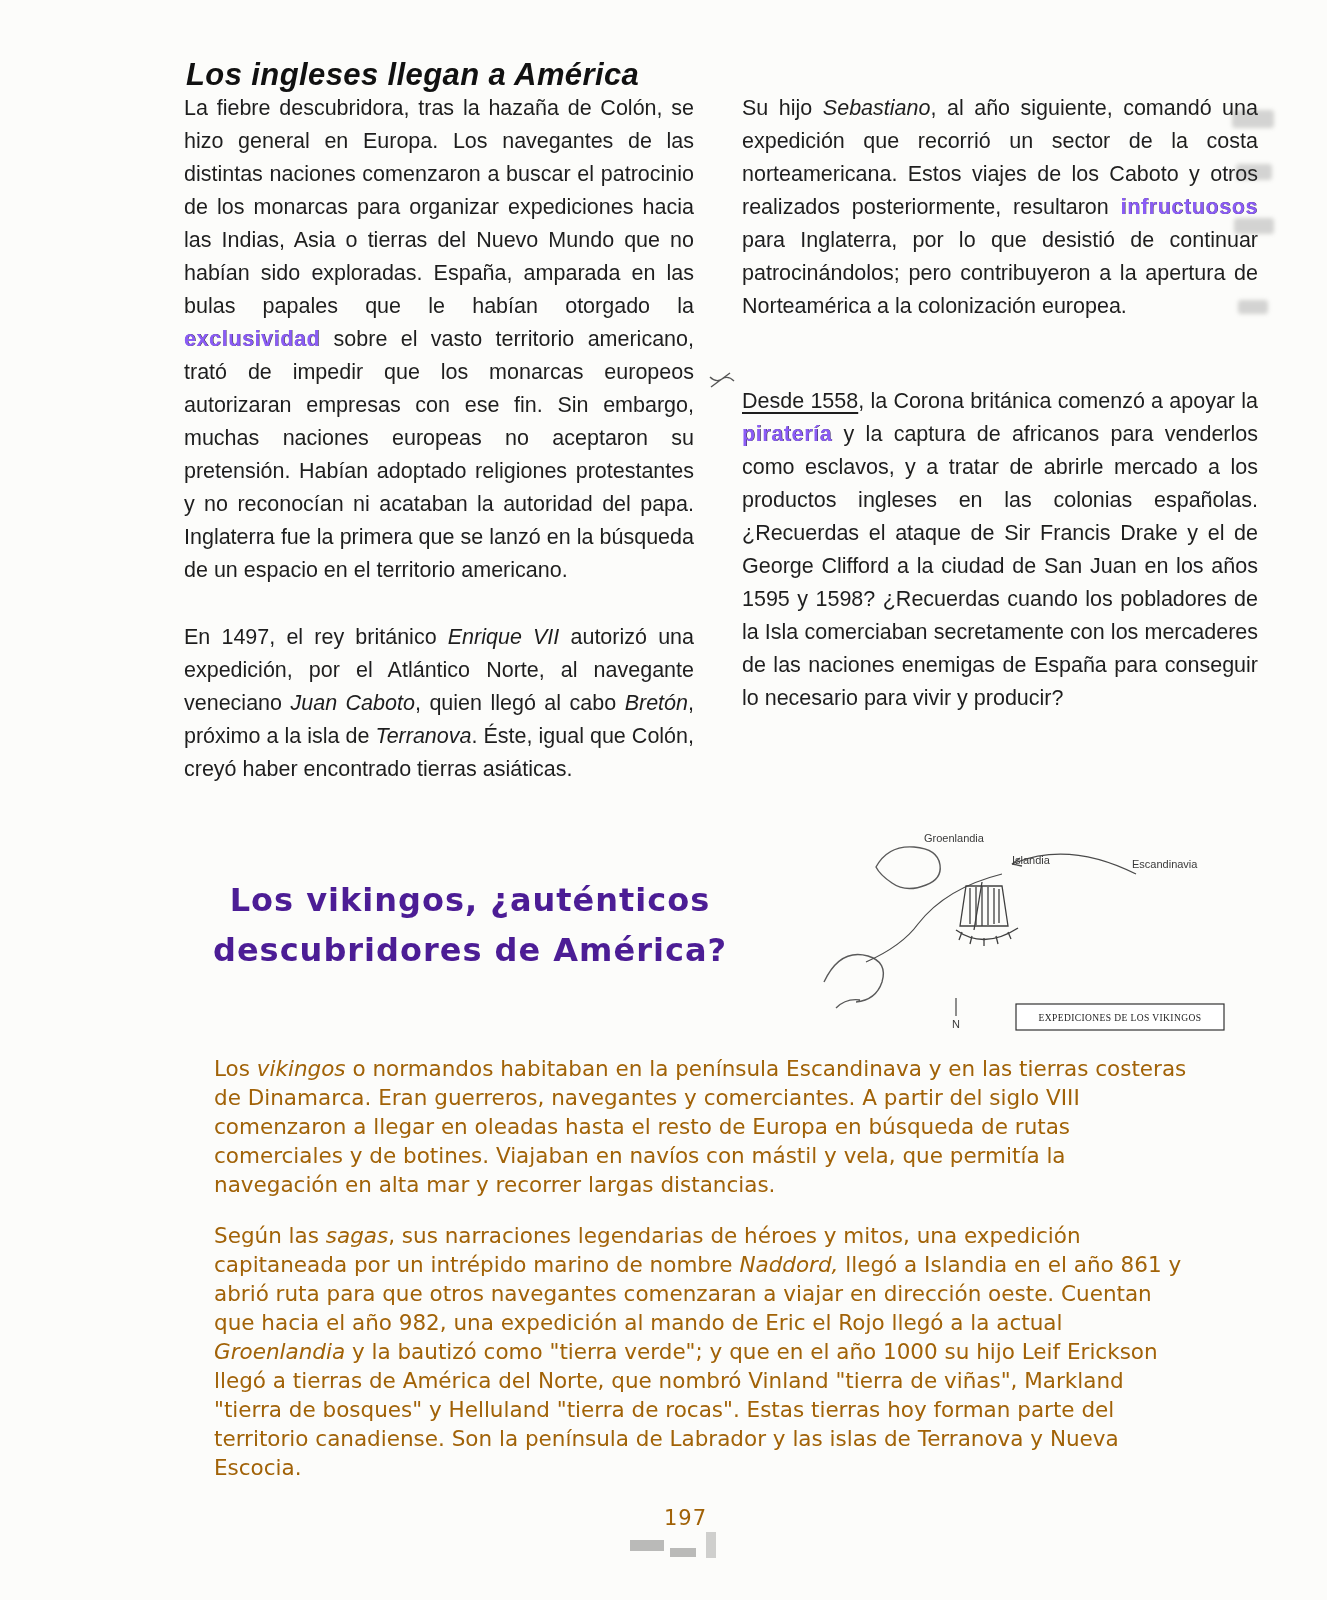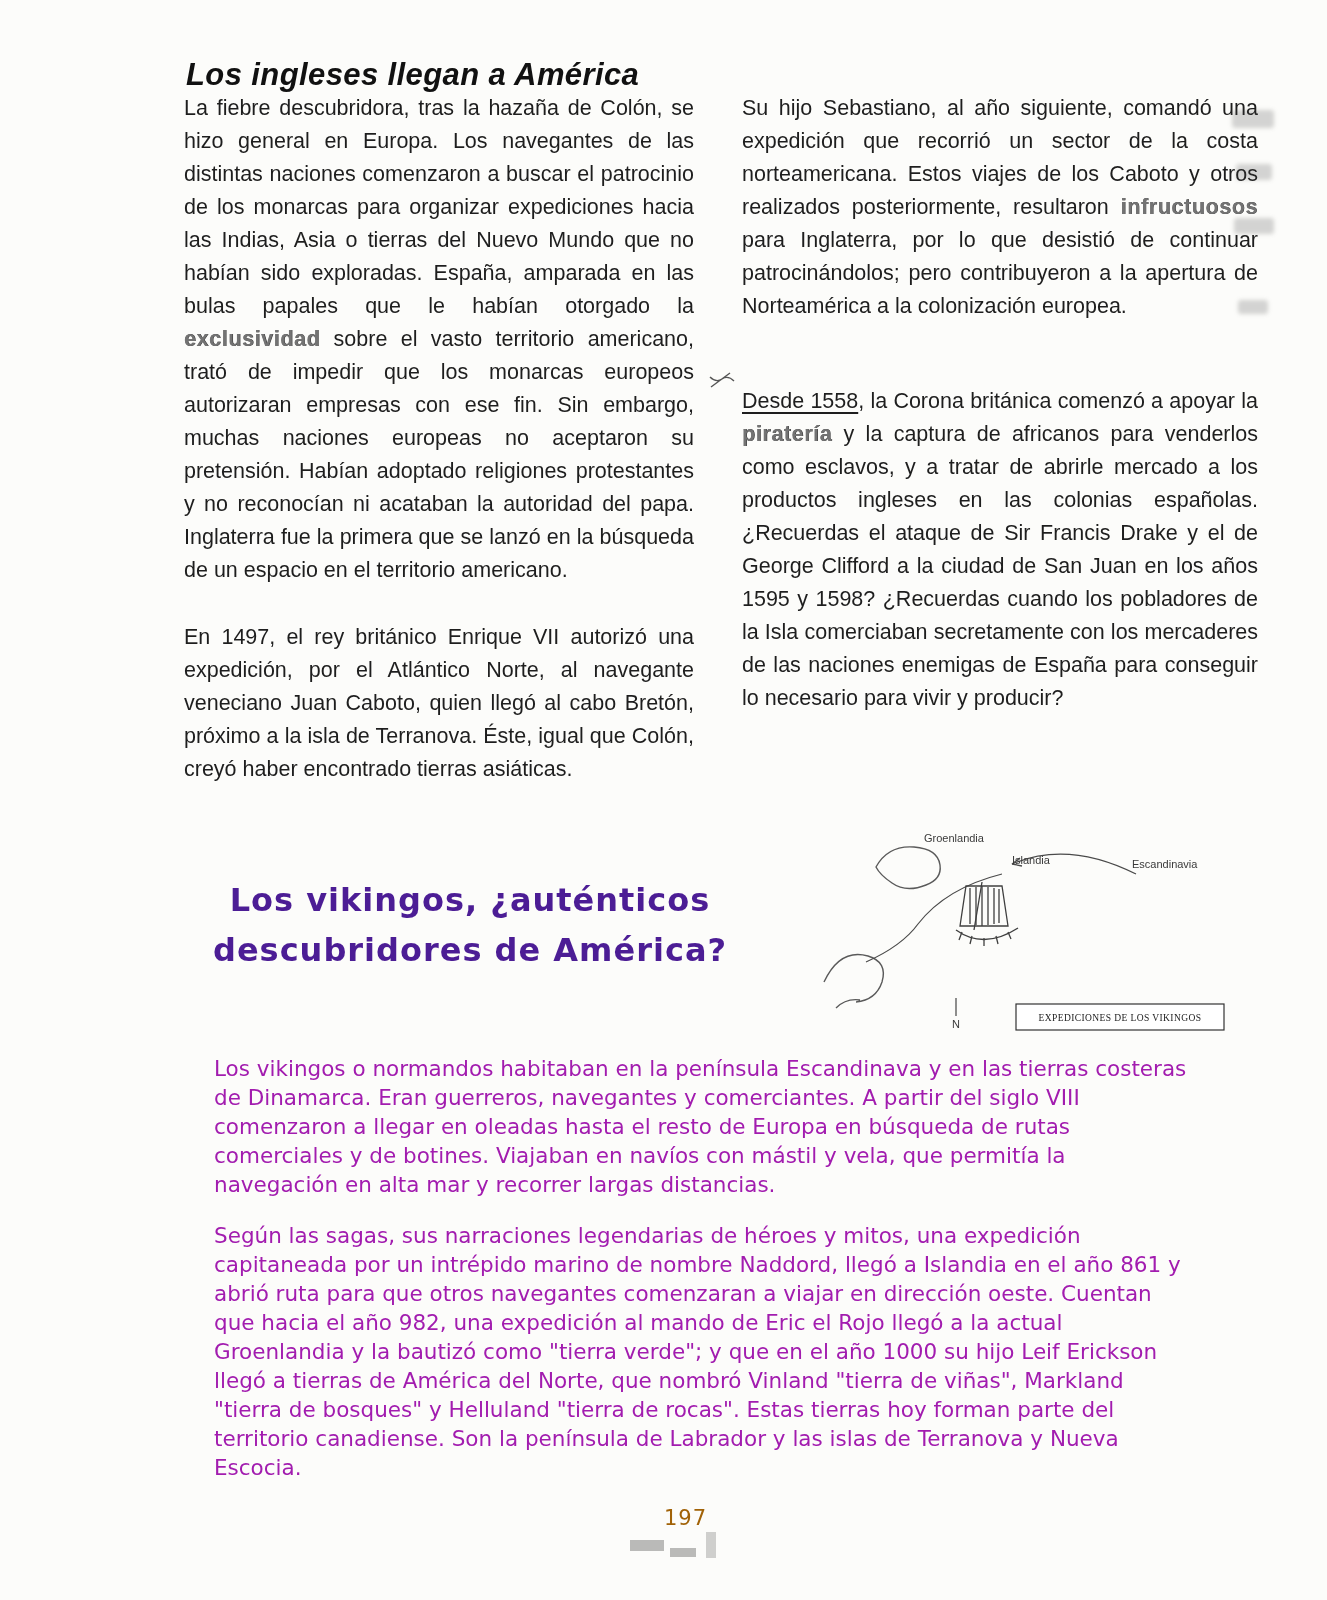--- a/index.html
+++ b/index.html
@@ -14,38 +14,38 @@
   }
   .columns {
     position:absolute; left:184px; top:92px; width:1062px;
     display:grid; grid-template-columns:510px 516px; column-gap:48px;
   }
   .col p {
     margin:0; font-size:21.5px; line-height:33px; text-align:justify; color:#1e1e1e;
   }
   .col .gap-small { margin-top:34px; }
   .col .gap-large { margin-top:62px; position:relative; }
-  .bold-word { font-weight:bold; letter-spacing:0.6px; color:#737373; text-shadow:0.4px 0 0 #2b2b2b; }
-  .ital { }
+  .bold-word { font-weight:bold; letter-spacing:0.6px; color:#8b5cf6; text-shadow:0.4px 0 0 #2b2b2b; }
+  .ital { font-style:italic; }
   .underlined { text-decoration:underline; text-underline-offset:4px; }
   .margin-mark { position:absolute; left:-34px; top:-16px; }
 
   .vikings-heading {
     position:absolute; left:200px; top:848px; width:540px; text-align:center;
     font-family:"DejaVu Sans", sans-serif; font-weight:bold; font-size:32px;
     line-height:50px; letter-spacing:1px; color:#4c1d95;
   }
   .map-box { position:absolute; left:806px; top:812px; width:440px; height:240px; }
   .map-box svg { display:block; }
   .map-label { font-family:"Liberation Sans", sans-serif; font-size:11px; fill:#3a3a3a; }
   .map-caption { font-family:"Liberation Serif", serif; font-size:9.5px; fill:#222; letter-spacing:0.4px; }
 
   .vikings-body {
     position:absolute; left:214px; top:1054px; width:982px;
-    font-family:"DejaVu Sans", sans-serif; font-size:21.5px; line-height:29px; color:#a21caf;
+    font-family:"DejaVu Sans", sans-serif; font-size:21.5px; line-height:29px; color:#a16207;
   }
   .vikings-body p { margin:0; }
   .vikings-body .gap { margin-top:22px; }
 
   .page-number-wrap { position:absolute; left:624px; top:1502px; width:140px; height:60px; }
   .page-number {
     position:absolute; left:40px; top:4px; font-family:"DejaVu Sans", sans-serif;
     font-size:21px; color:#a16207; letter-spacing:1px;
   }
   .smudge { position:absolute; background:#a9a9a7; opacity:0.8; }

